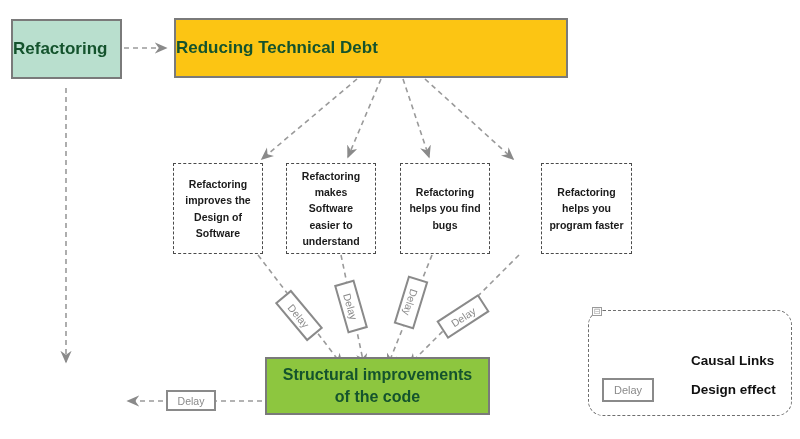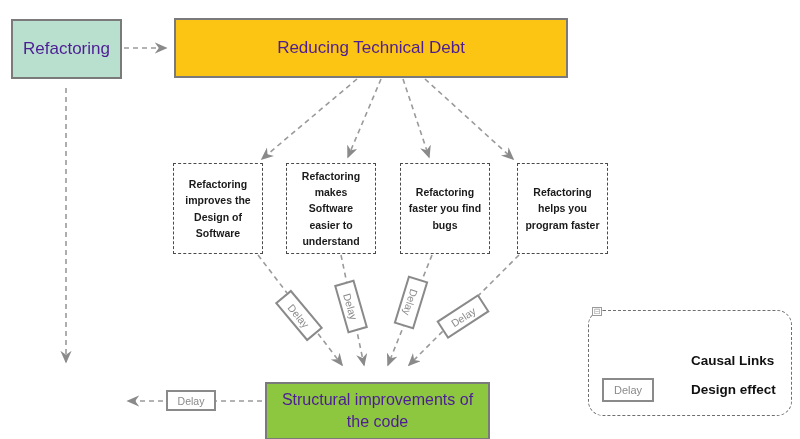--- a/index.html
+++ b/index.html
@@ -5,22 +5,22 @@
   :root{
     --mint:#b9dfce; --yellow:#fcc513; --green:#8dc63f;
     --arrow_gray:#9a9a9a; --border_gray:#7a7a7a; --ink:#222222;
   }
   *{box-sizing:border-box; margin:0; padding:0;}
   html,body{background:#ffffff;}
   body{font-family:"Liberation Sans", sans-serif;}
   .canvas{position:relative; width:800px; height:439px; background:#fff; overflow:hidden;}
   svg.arrows{position:absolute; left:0; top:0; width:800px; height:439px; pointer-events:none;}
 
-  .node{position:absolute; display:flex; align-items:center; justify-content:center;
-        text-align:center; color:#4c1d95; font-weight:normal;}
+  .node{position:absolute; display:flex; align-items:center; justify-content:flex-start;
+        text-align:center; color:#14532d; font-weight:bold;}
   .solid{border:2px solid var(--border_gray);}
   .mint{background:var(--mint); font-size:17px;}
   .yellow{background:var(--yellow); font-size:17px;}
   .green{background:var(--green); font-size:16px; line-height:1.35; padding:4px 14px;}
 
   .midbox{position:absolute; border:1.6px dashed #4a4a4a; background:#fff;
           display:flex; align-items:center; justify-content:center; text-align:center;
           color:#1a1a1a; font-weight:bold; font-size:10.5px; line-height:1.55; padding:6px;}
 
   .delay{position:absolute; width:50px; height:21px; background:#fff;
@@ -77,40 +77,40 @@
     <span>Reducing Technical Debt</span>
   </div>
 
   <div class="midbox" style="left:173px; top:163px; width:90px; height:91px;">
     <span>Refactoring improves the Design of Software</span>
   </div>
   <div class="midbox" style="left:286px; top:163px; width:90px; height:91px;text-align:center;">
     <span>Refactoring makes Software easier to understand</span>
   </div>
   <div class="midbox" style="left:400px; top:163px; width:90px; height:91px;">
-    <span>Refactoring faster you find bugs</span>
+    <span>Refactoring helps you find bugs</span>
   </div>
-  <div class="midbox" style="left:517px; top:163px; width:91px; height:91px;text-align:center;">
+  <div class="midbox" style="left:541px; top:163px; width:91px; height:91px;text-align:center;">
     <span>Refactoring helps you program faster</span>
   </div>
 
   <div class="delay" style="left:274px; top:305px; transform:rotate(50deg);">
     <span>Delay</span>
   </div>
   <div class="delay" style="left:326px; top:296px; transform:rotate(74deg);">
     <span>Delay</span>
   </div>
   <div class="delay" style="left:386px; top:292px; transform:rotate(107deg);">
     <span>Delay</span>
   </div>
   <div class="delay" style="left:438px; top:306px; transform:rotate(-33deg);">
     <span>Delay</span>
   </div>
 
-  <div class="node solid green" style="left:265px; top:382px; width:225px; height:58px;">
+  <div class="node solid green" style="left:265px; top:357px; width:225px; height:58px;">
     <span>Structural improvements of the code</span>
   </div>
 
 
   <div class="delay" style="left:166px; top:390px;">
     <span>Delay</span>
   </div>
 
   <div class="legend">
     <div class="collapse-icon">⊟</div>

